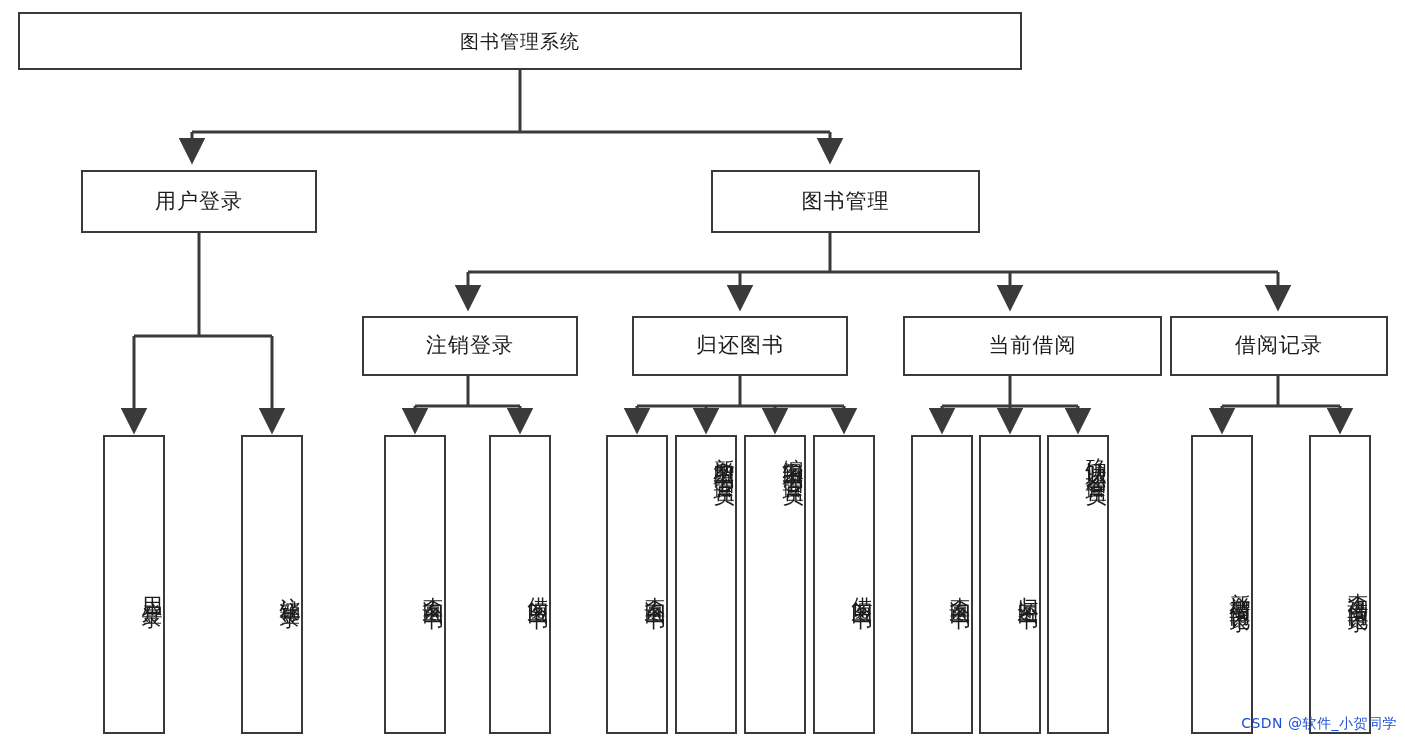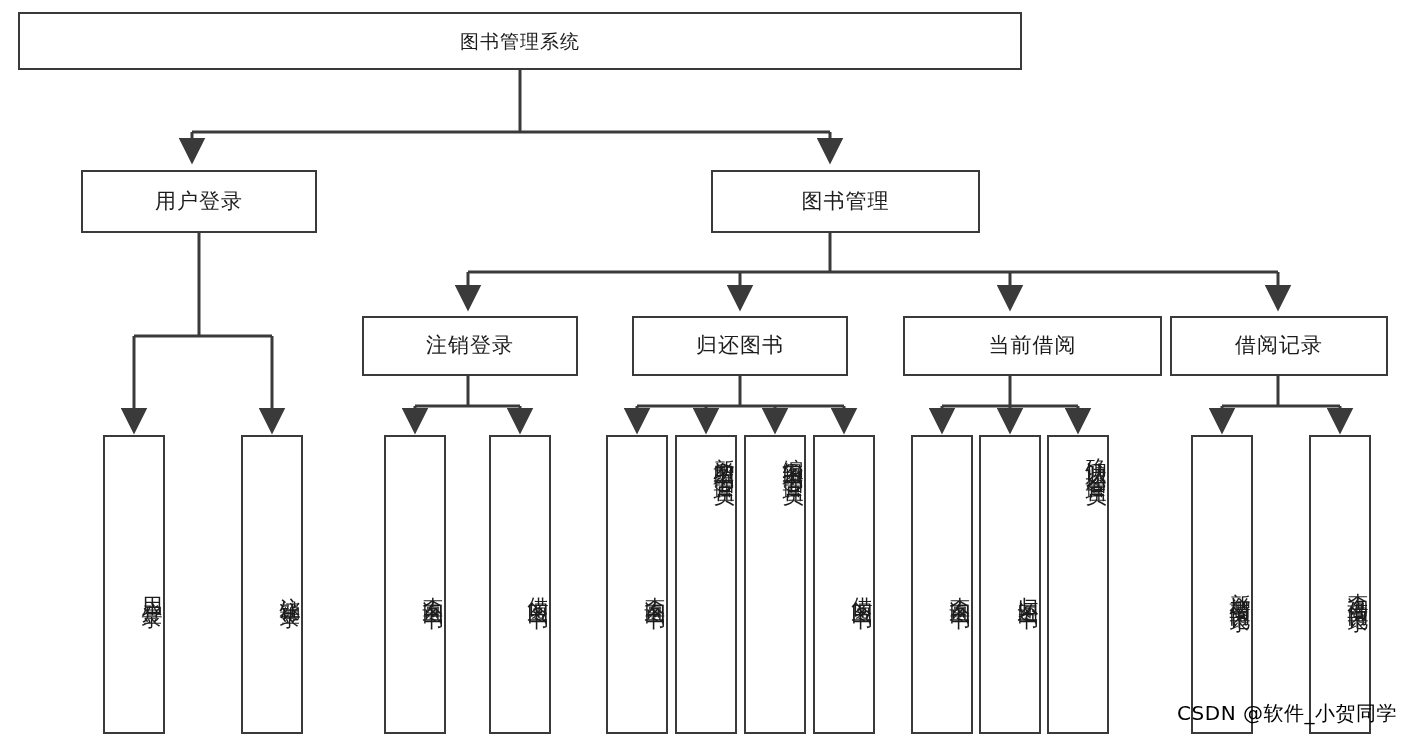--- a/index.html
+++ b/index.html
@@ -55,23 +55,23 @@
     padding-top: 6px;
     white-space: nowrap;
   }
   .node-v.vtop {
     justify-content: flex-start;
     padding-top: 4px;
   }
   .watermark {
     position: absolute;
     right: 8px;
-    bottom: 20px;
-    font-size: 20px;
-    color: #000000;
+    bottom: 14px;
+    font-size: 14px;
+    color: #1d4ed8;
     letter-spacing: 0.5px;
     white-space: nowrap;
     pointer-events: none;
   }
 </style>
 </head>
 <body>
 
 <div id="diagram-root">
 

